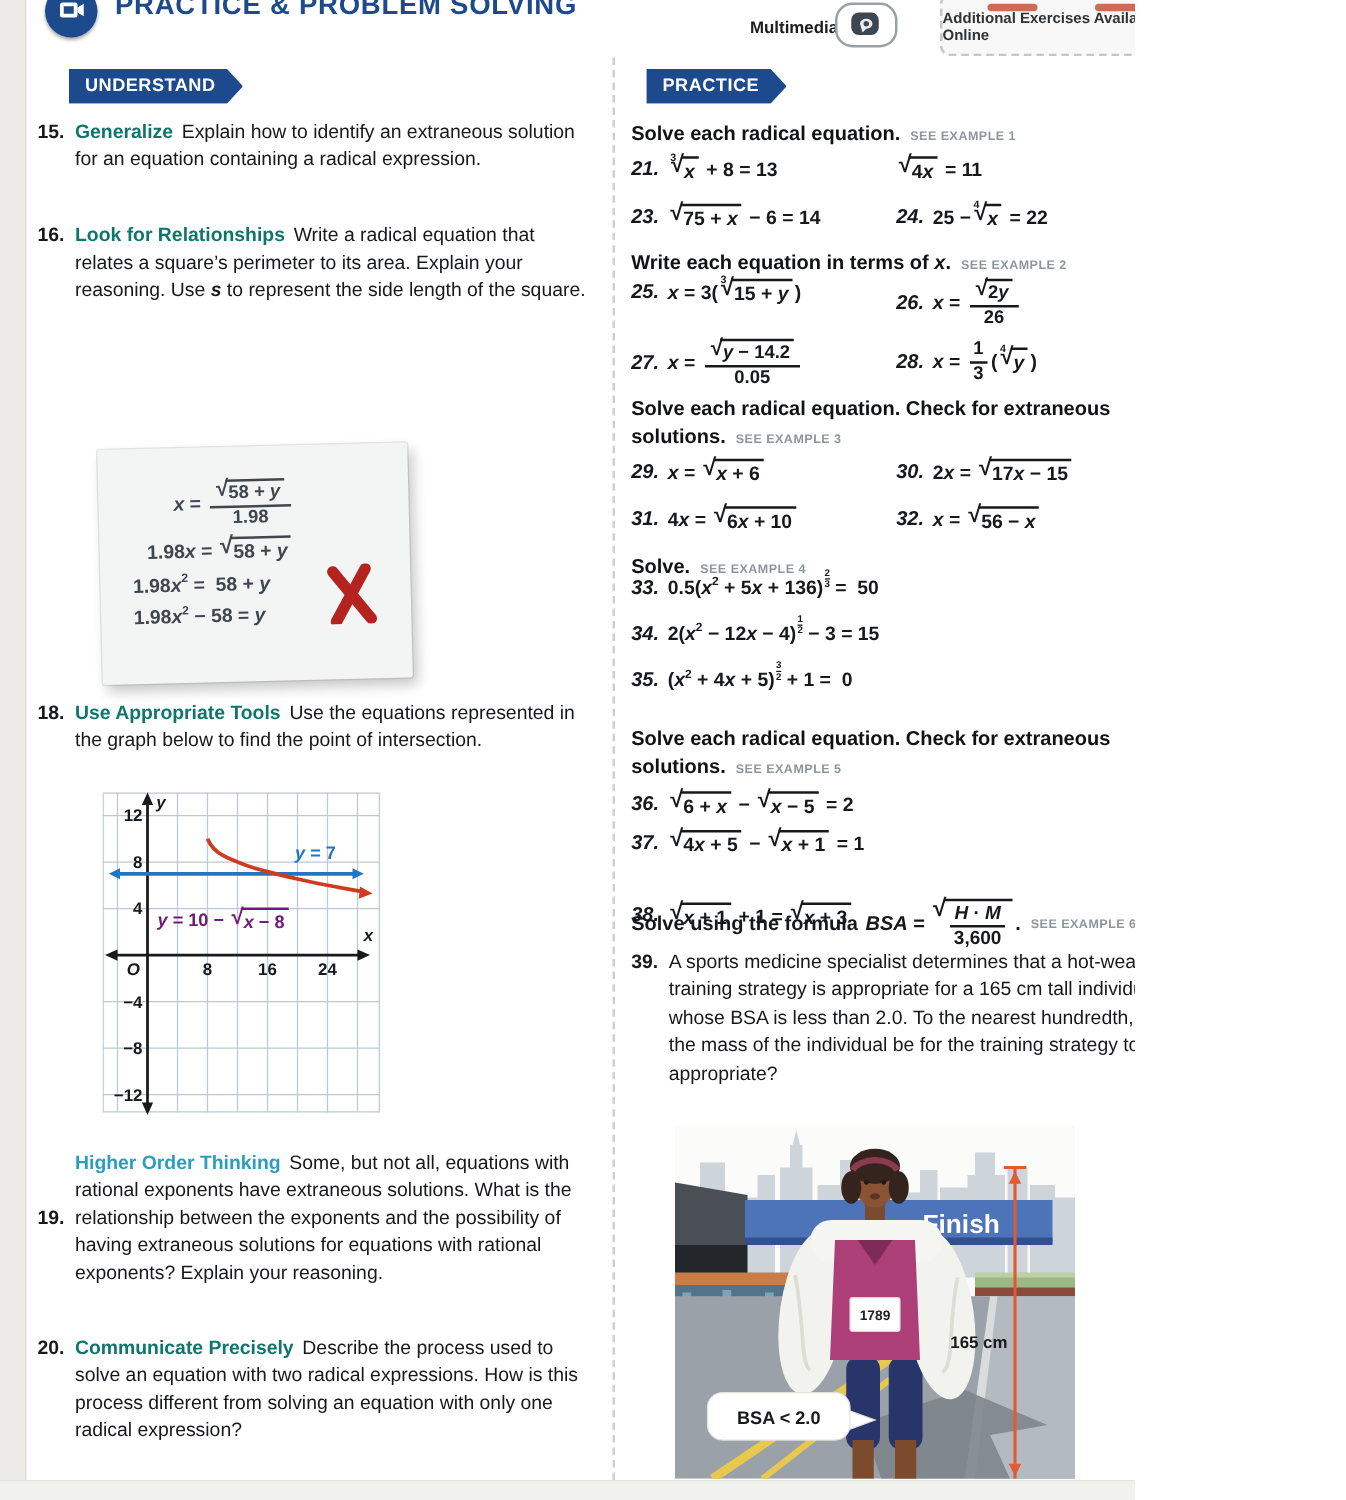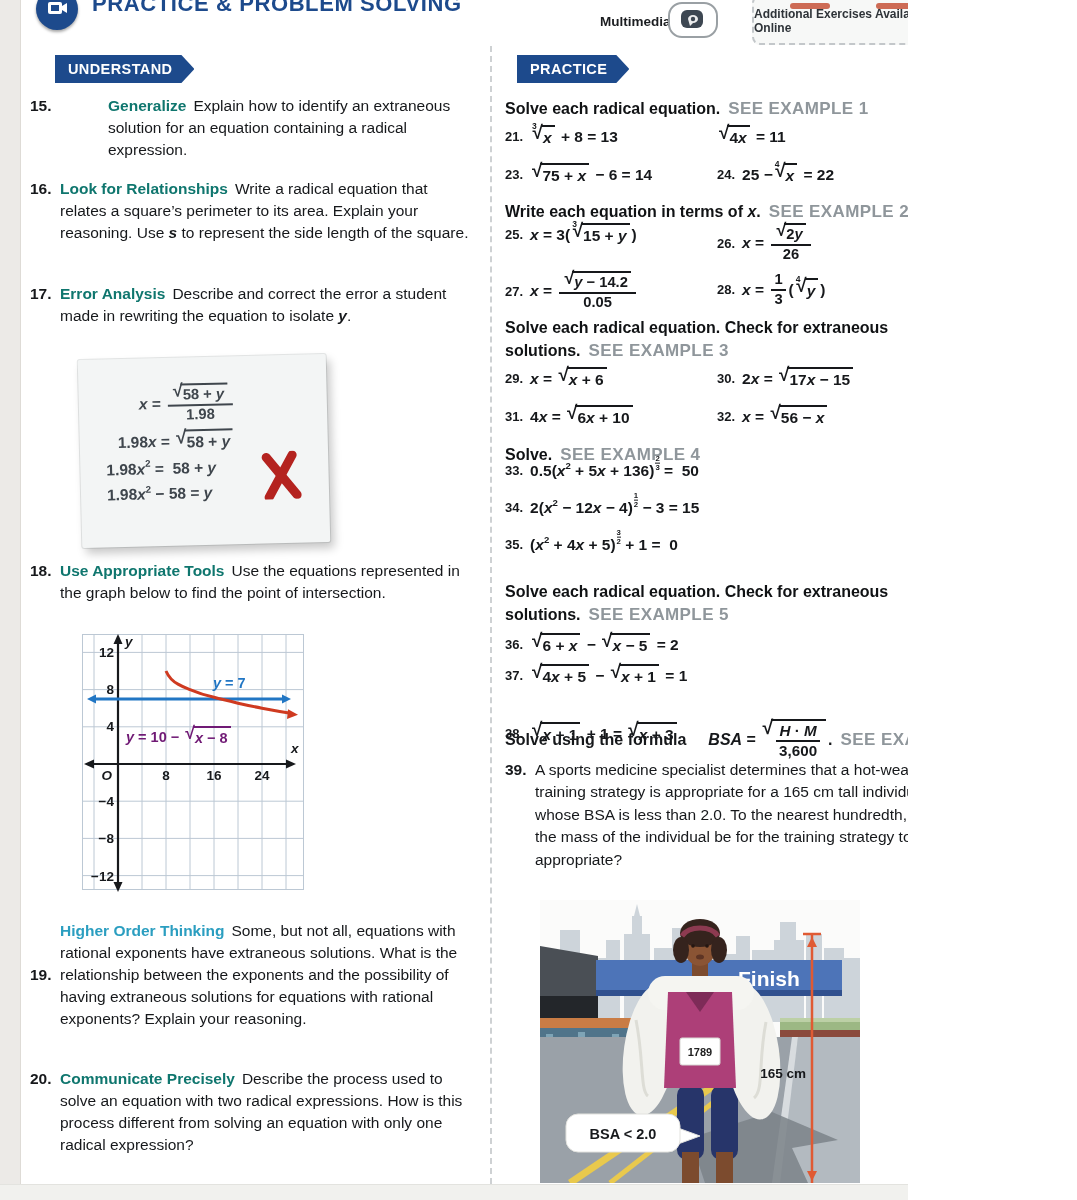--- a/index.html
+++ b/index.html
@@ -55,30 +55,30 @@
   .frac{display:inline-flex;flex-direction:column;text-align:center;line-height:1.2;margin:0 3px;font-size:.95em;}
   .frac>.num{padding:0 3px;}
   .frac>.den{border-top:2px solid currentColor;padding:0 3px;}
   .efrac{display:inline-flex;flex-direction:column;text-align:center;line-height:1.1;font-size:.5em;transform:translateY(-0.95em);margin-left:1px;}
   .efrac>.den{border-top:1.5px solid currentColor;}
   .msup{font-size:.62em;display:inline-block;transform:translateY(-0.5em);}
 
   
   .graph{position:absolute;left:52px;top:630px;width:222px;height:268px;background:#fff;}
   .glabel{position:absolute;font-size:14.5px;}
-  .glabel.blue{color:#2176c4;left:131px;top:44px;}
+  .glabel.blue{color:#2176c4;left:154px;top:44px;}
   .glabel.red{color:#701a75;left:44px;top:96px;}
 
   
   .phead{position:absolute;width:452px;font-size:16px;font-weight:bold;color:#101214;line-height:1.4;}
-  .see{font-weight:bold;color:#8f969b;font-size:17px;letter-spacing:.4px;margin-left:8px;white-space:nowrap;text-align:right;}
+  .see{font-weight:bold;color:#8f969b;font-size:10px;letter-spacing:.4px;margin-left:8px;white-space:nowrap;text-align:right;}
   .prow{position:absolute;width:472px;height:34px;}
   .pitem{position:absolute;left:0;display:flex;align-items:center;gap:7px;}
   .pitem.c2{left:212px;}
-  .pnum{font-weight:bold;font-size:13px;}
+  .pnum{font-weight:bold;font-size:16px;font-style:italic;}
   .bsa-row{position:absolute;display:flex;align-items:center;width:480px;}
   .bsa-row .lead{font-size:16px;font-weight:bold;margin-right:6px;}
   .p39{position:absolute;display:flex;width:470px;font-size:15.5px;line-height:1.45;}
   .illo{position:absolute;left:35px;top:845px;width:320px;height:283px;}
 </style>
 </head>
 <body>
 
 <div class="page">
   <div class="left-strip"></div>
@@ -106,34 +106,30 @@
     <span class="tab t2"></span>
     <span>Additional Exercises Available Online</span>
   </div>
   <div class="corner-line"></div>
 
   <div class="divider"></div>
 
   <section class="col-left">
     <div class="badge" style="left:25px;top:55px;">UNDERSTAND</div>
 
-    <div class="item" style="top:95px;gap:48px;">
+    <div class="item" style="top:95px;">
       <span class="inum">15.</span>
       <span><span class="kw red">Generalize</span><span>Explain how to identify an extraneous solution for an equation containing a radical expression.</span></span>
     </div>
 
     <div class="item" style="top:178px;">
       <span class="inum">16.</span>
       <span><span class="kw red">Look for Relationships</span><span>Write a radical equation that relates a square’s perimeter to its area. Explain your reasoning. Use </span><span class="ivar">s</span><span> to represent the side length of the square.</span></span>
     </div>
 
-    <div class="item" style="top:283px;">
-      <span class="inum">17.</span>
-      <span><span class="kw red">Error Analysis</span><span>Describe and correct the error a student made in rewriting the equation to isolate </span><span class="ivar">y</span><span>.</span></span>
-    </div>
 
     <div class="note">
       <div class="nline nl1 math">
           <span class="mrun"><i>x</i> = </span>
           <span class="frac">
             <span class="num"><span class="rad">
                 <span class="rsign">√</span>
                 <span class="rbody">
                   <span class="mrun">58 + <i>y</i></span>
                 </span>
@@ -547,21 +543,21 @@
               <span class="rbody">
                 <span class="mrun"><i>x</i> + 3</span>
               </span>
             </span>
           </span>
         </span>
     </div>
 
     <div class="bsa-row" style="top:664px;">
       <span class="lead">Solve using the formula </span>
-      <span class="math" style="font-size:16px;margin-left:16px;">
+      <span class="math" style="font-size:16px;">
           <span class="mrun"><i>BSA</i> = </span>
           <span class="rad">
             <span class="rsign">√</span>
             <span class="rbody">
               <span class="frac">
                 <span class="num"><span class="mrun"><i>H</i> · <i>M</i></span></span>
                 <span class="den"><span class="mrun">3,600</span></span>
               </span>
             </span>
           </span>

